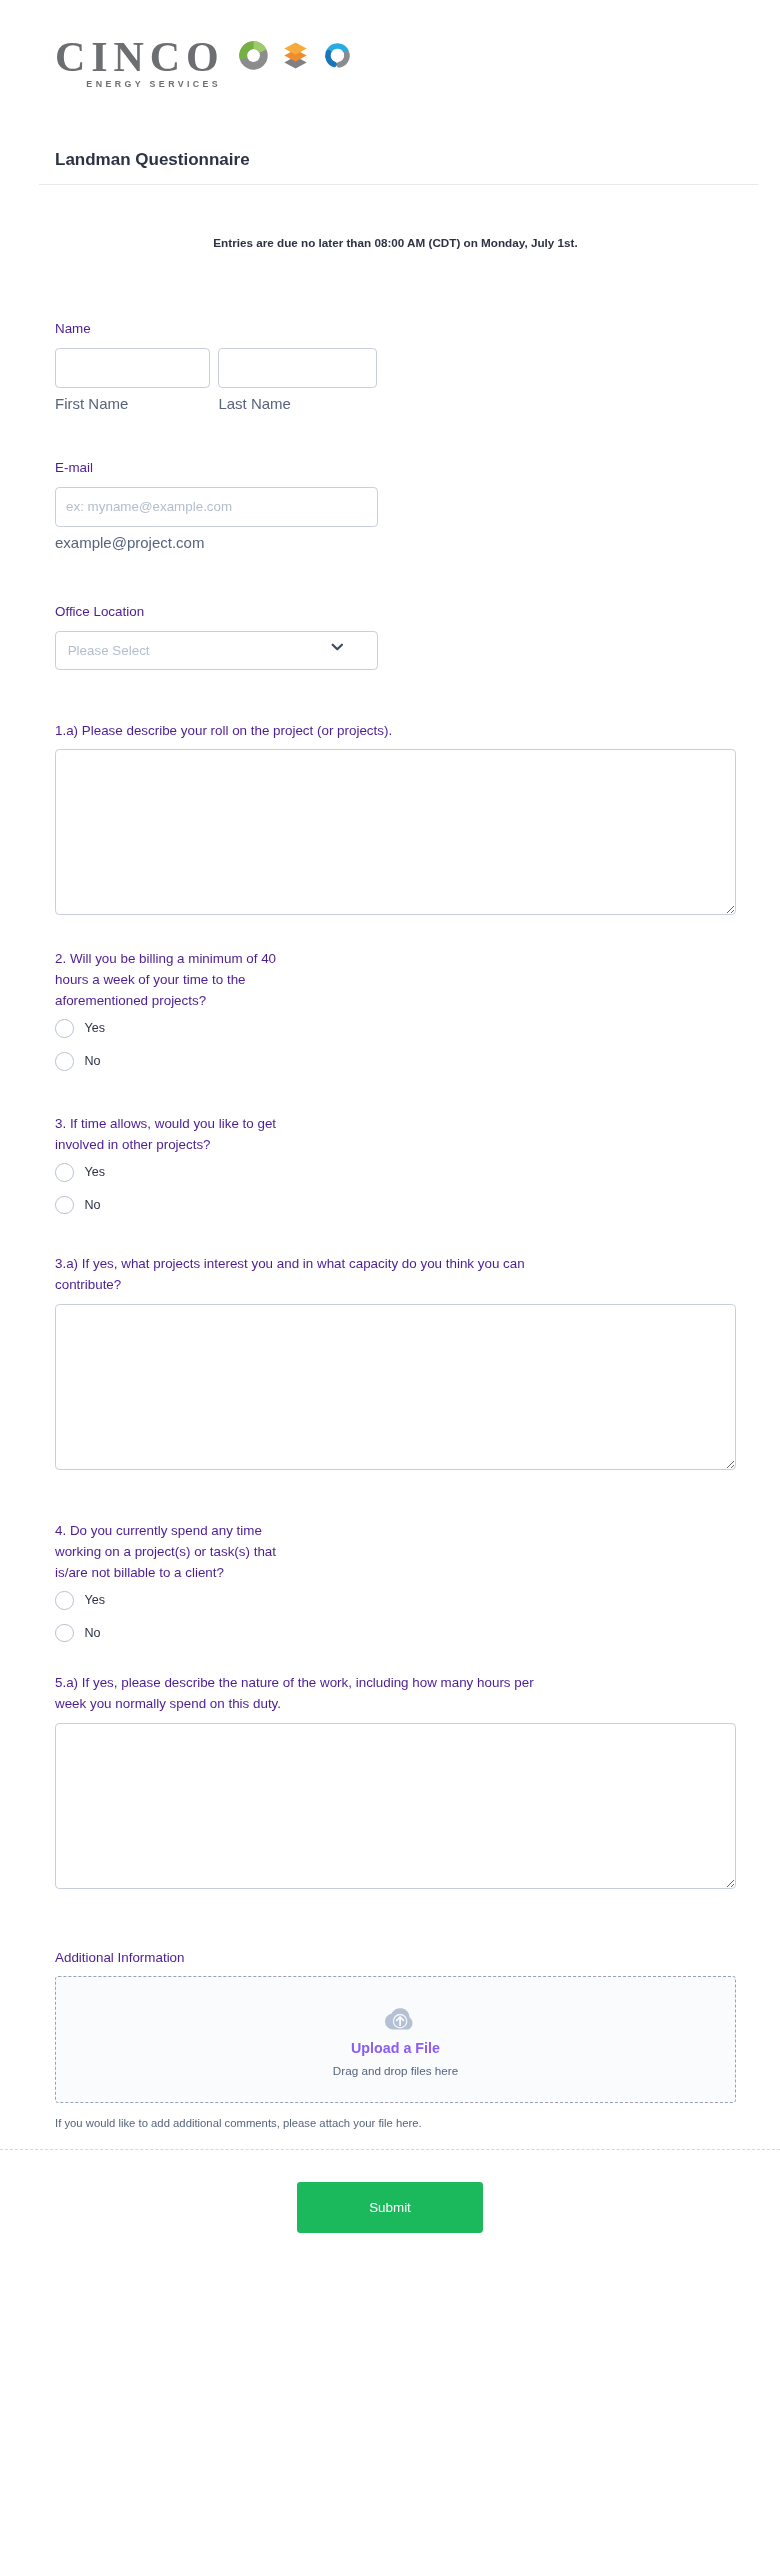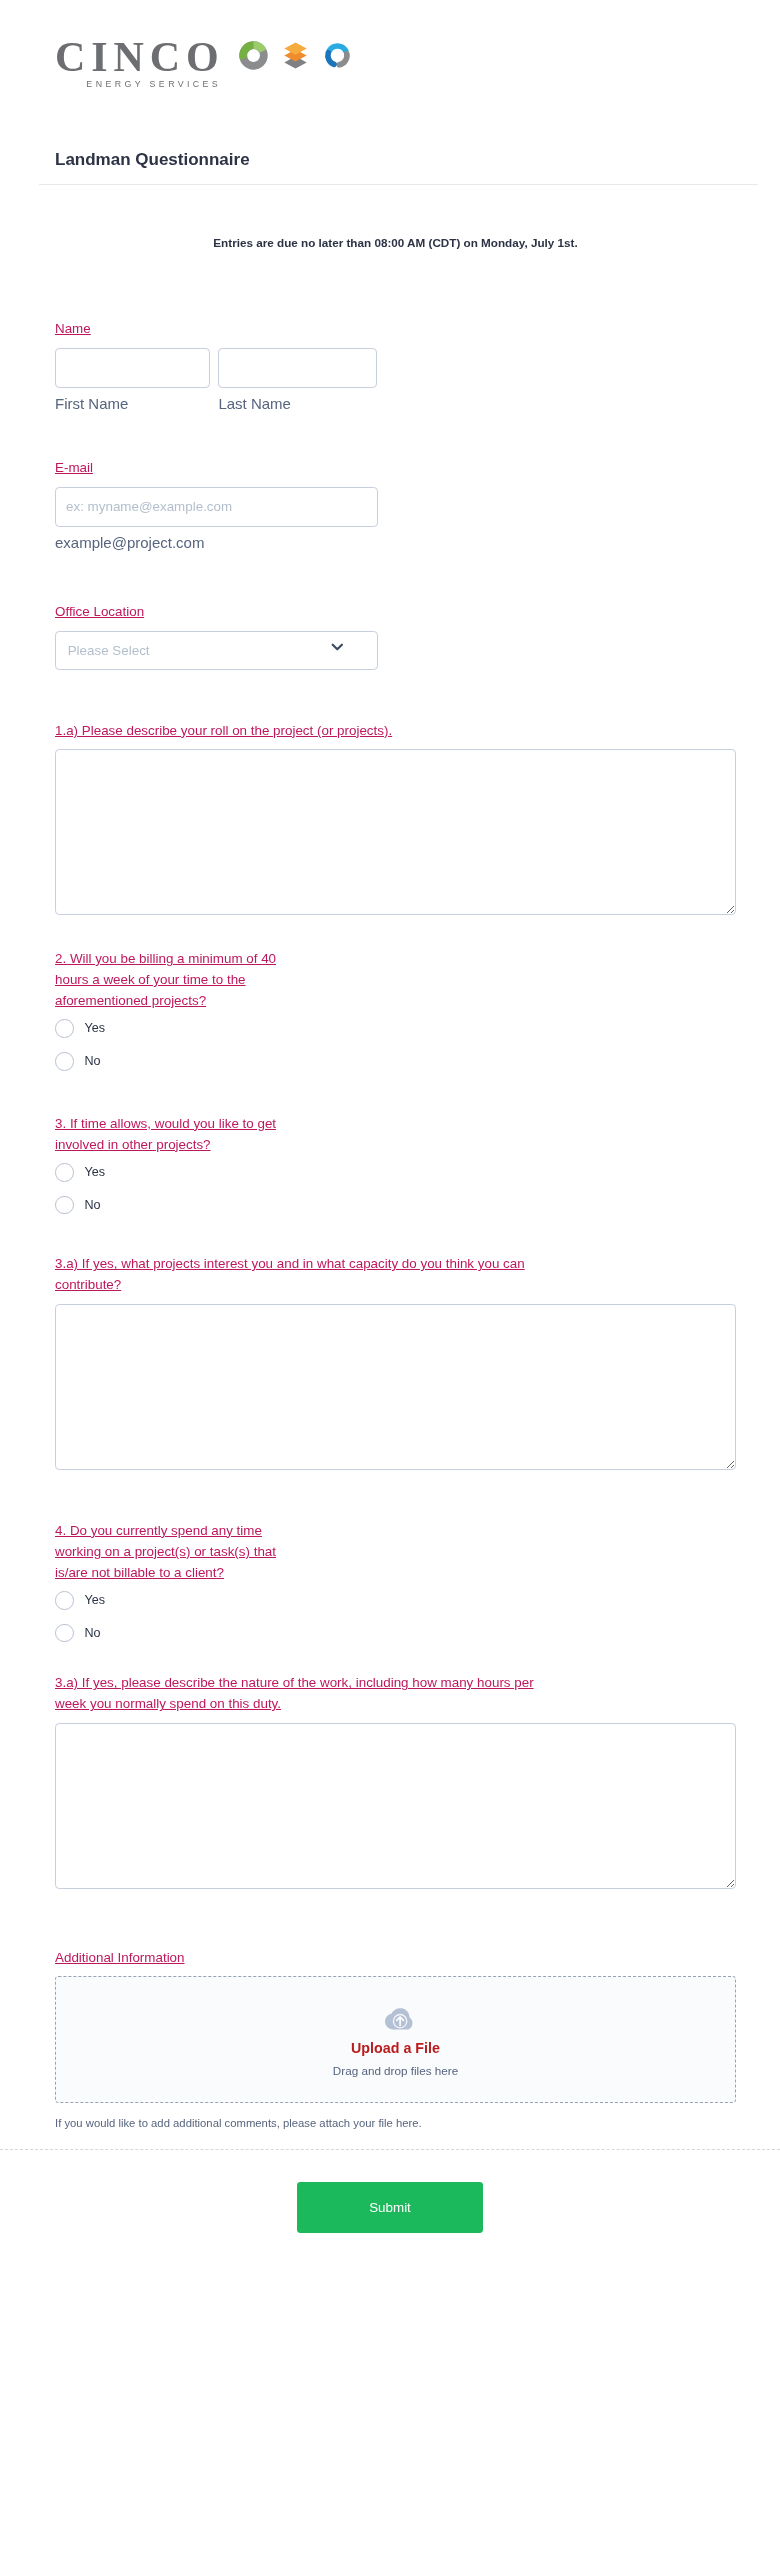--- a/index.html
+++ b/index.html
@@ -12,42 +12,42 @@
   .form-card{width:780px;background:#fff;padding-top:32px;box-sizing:border-box;}
 
   
   .logo-row{display:flex;align-items:flex-start;padding-left:55px;}
   .logo-text{display:flex;flex-direction:column;}
   .brand{
     font-size:42px;font-weight:bold;color:#6d6e71;
     letter-spacing:5.9px;line-height:0.82;margin-top:8.4px;font-family:Liberation Serif, serif;
   }
   .tagline{
-    font-size:8.8px;font-weight:normal;color:#6d6e71;
+    font-size:8.8px;font-weight:bold;color:#6d6e71;
     letter-spacing:3.4px;align-self:flex-end;margin-top:4.2px;margin-right:3.4px;
   }
   .logo-icons{display:flex;gap:11px;margin-left:13.4px;margin-top:7.5px;}
   .logo-icons svg{display:block;}
 
   .form-title{
     font-size:17px;font-weight:600;color:#2c3345;
     margin:60px 0 0 55px;line-height:22px;
   }
   .header-divider{border-top:0.8px solid #e8e8e8;margin:13.4px 22px 0 39px;}
 
   .notice{
     margin:49px 44px 0 55px;text-align:center;
     font-size:11.7px;font-weight:700;color:#2c3345;line-height:17px;
   }
 
   
   .q{margin:0 44px 0 55px;}
   .q-label{
-    font-size:13.4px;font-weight:500;color:#be185d;
-    line-height:21px;white-space:pre-line;margin:0 0 8.4px 0;text-decoration:underline;
+    font-size:13.4px;font-weight:500;color:#4c1d95;
+    line-height:21px;white-space:pre-line;margin:0 0 8.4px 0;
   }
   .q-label.narrow{max-width:319px;}
   .sublabel{font-size:15px;color:#57647e;margin-top:7.5px;}
 
   input[type=text],input[type=email]{
     box-sizing:border-box;height:40px;border:0.8px solid #c6cfdb;border-radius:4.2px;
     background:#fff;font-family:inherit;font-size:13.4px;color:#2c3345;padding:0 10px;outline:none;
   }
   input::placeholder{color:#b3bfcc;}
   .name-cols{display:flex;gap:8.4px;}
@@ -77,21 +77,21 @@
     background:#fff;flex:0 0 auto;cursor:pointer;
   }
   .radio-opt span{font-size:12.6px;color:#2c3345;line-height:18.5px;}
 
   
   .upload-zone{
     box-sizing:border-box;height:127px;border:0.8px dashed #97a3b4;border-radius:3.4px;
     background:#fafbfd;display:flex;flex-direction:column;align-items:center;justify-content:center;
     cursor:pointer;
   }
-  .upload-title{font-size:14.3px;font-weight:700;color:#b91c1c;margin-top:0;}
+  .upload-title{font-size:14.3px;font-weight:700;color:#8b5cf6;margin-top:0;}
   .upload-hint{font-size:11.7px;color:#57647e;margin-top:7.5px;}
   .upload-helper{font-size:11.3px;color:#57647e;margin-top:13.4px;}
 
   
   .section-divider{border-top:0.8px dashed #d3d8dd;margin-top:20px;}
   .submit-row{padding:32px 0 40px 0;text-align:center;}
   .submit-btn{
     width:186px;height:51px;background:#1bb95c;border:none;border-radius:3.4px;
     color:#fff;font-family:inherit;font-size:13.4px;font-weight:500;cursor:pointer;
   }
@@ -239,21 +239,21 @@
         <span>Yes</span>
       </label>
       <label class="radio-opt">
         <input type="radio" name="q4" style="">
         <span>No</span>
       </label>
     </div>
   </div>
 
   <div class="q q-4a">
-    <div class="q-label">3.a) If yes, please describe the nature of the work, including how many hours per
+    <div class="q-label">5.a) If yes, please describe the nature of the work, including how many hours per
 week you normally spend on this duty.</div>
     <textarea style=""></textarea>
   </div>
 
   <div class="q q-upload">
     <div class="q-label">Additional Information</div>
     <div class="upload-zone">
       <span>
         <svg width="47" height="35" viewBox="0 0 56 42">
           <path d="M45 18.5 A11.5 11.5 0 0 0 23 14.2 A9.5 9.5 0 0 0 24.5 33 h19 a8.5 8.5 0 0 0 1.5-14.5z" fill="#b4c0d3"></path>

